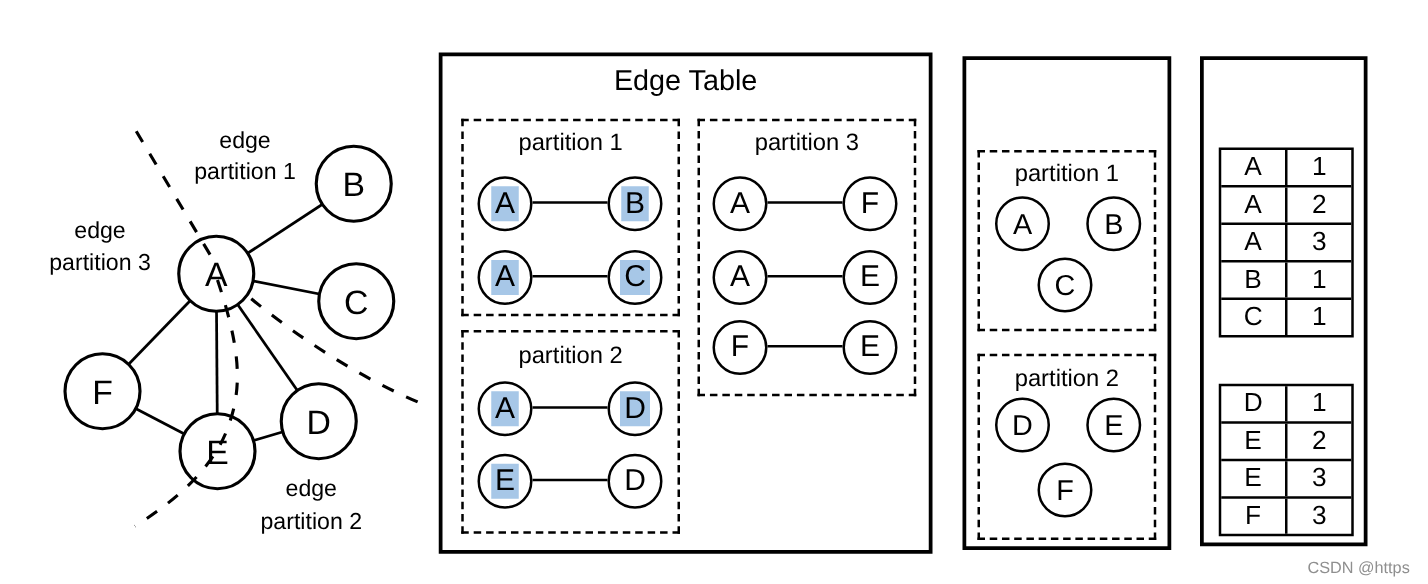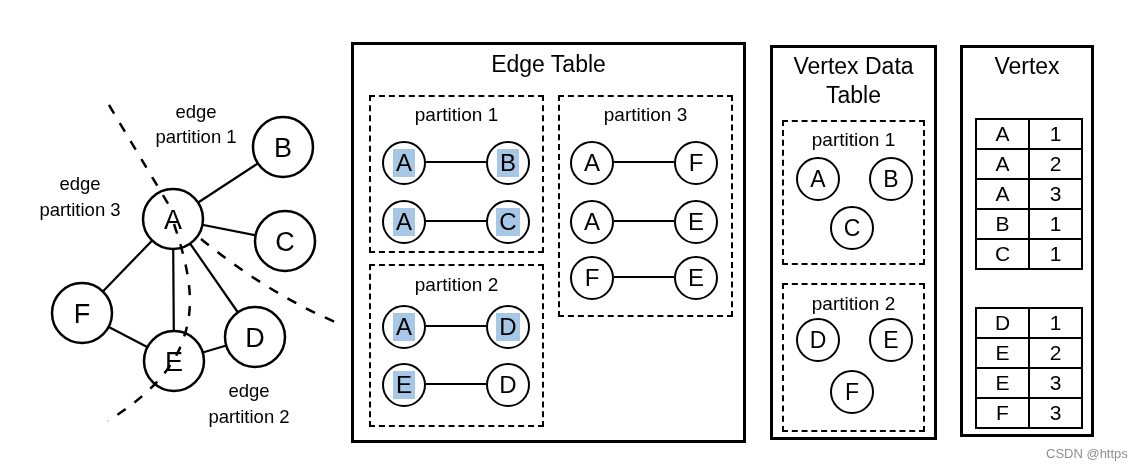--- a/index.html
+++ b/index.html
@@ -161,24 +161,20 @@
     <div class="node">
       <span class="vl">F</span>
       </div>
     <div class="conn"></div>
     <div class="node right">
       <span class="vl">E</span>
       </div>
   </div>
 
   <div class="outer-box" style="left:770px;top:45px;width:167px;height:395px;"></div>
-  <div class="sec-title" style="left:770px;top:52px;width:167px;">
-    <div>Vertex Data</div>
-    <div>Table</div>
-  </div>
 
   <div class="dash-box" style="left:782px;top:120px;width:143px;height:145px;"></div>
   <div class="part-label" style="left:782px;top:129px;width:143px;">partition 1</div>
   <div class="vnode" style="left:796px;top:157px;">
     <span>A</span>
     </div>
   <div class="vnode" style="left:869px;top:157px;">
     <span>B</span>
     </div>
   <div class="vnode" style="left:830px;top:206px;">
@@ -192,21 +188,20 @@
     </div>
   <div class="vnode" style="left:869px;top:318px;">
     <span>E</span>
     </div>
   <div class="vnode" style="left:830px;top:370px;">
     <span>F</span>
     </div>
 
   <div class="outer-box" style="left:960px;top:45px;width:134px;height:392px;"></div>
   <div class="sec-title" style="left:960px;top:52px;width:134px;">
-    <div>Vertex</div>
   </div>
 
   <div class="vmap-table" style="left:975px;top:118px;">
     <div class="vm-row">
       <div class="vm-cell">A</div>
       <div class="vm-cell">1</div>
       </div>
     <div class="vm-row">
       <div class="vm-cell">A</div>
       <div class="vm-cell">2</div>

